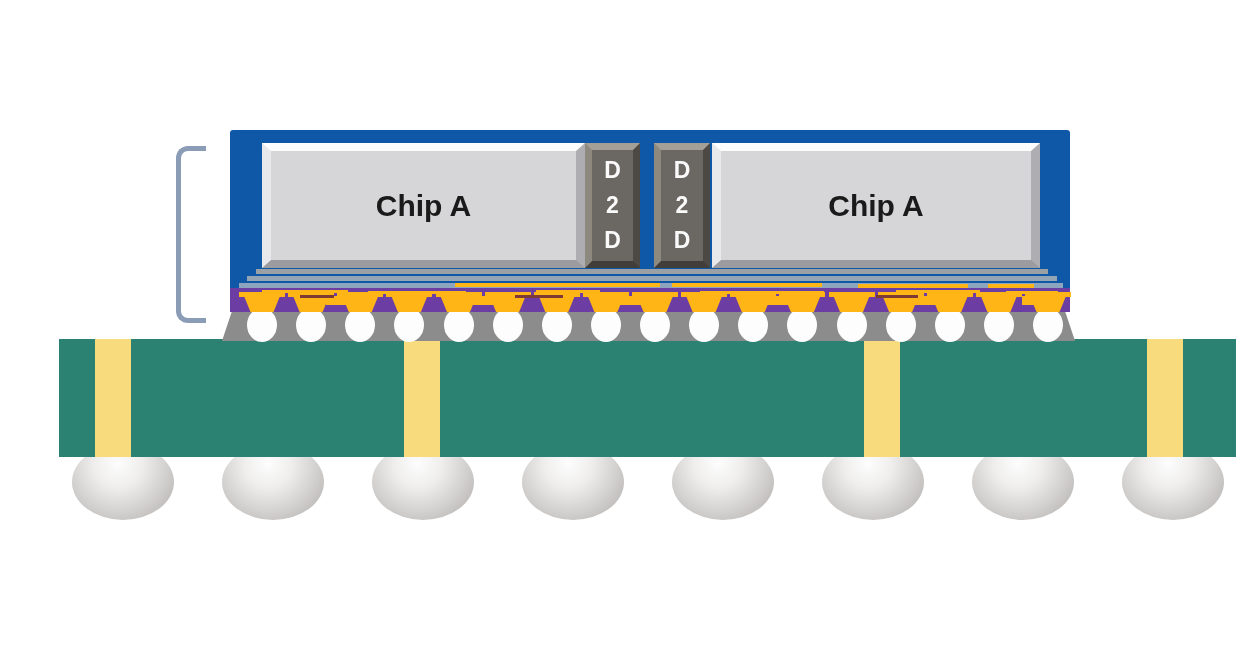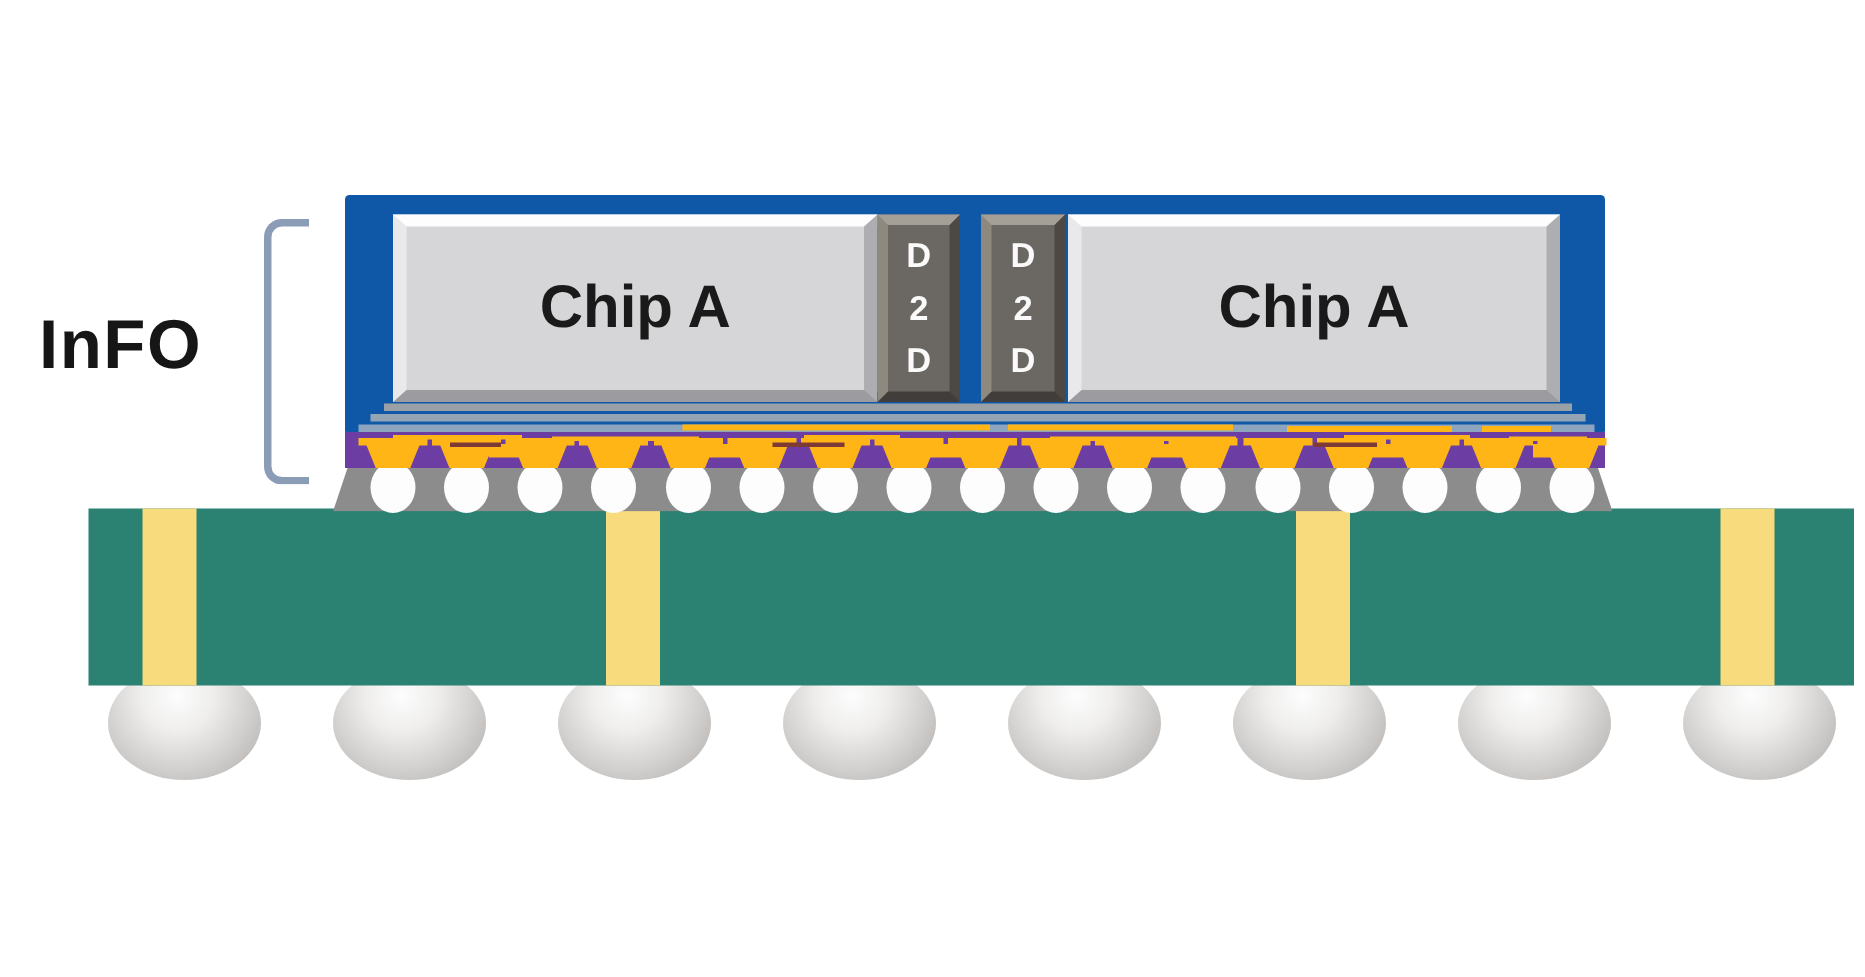--- a/index.html
+++ b/index.html
@@ -18,21 +18,21 @@
         background:var(--mold-blue);border-radius:3px;z-index:5;}
 
   
   .chip{position:absolute;top:143px;height:125px;box-sizing:border-box;background:var(--chip-fill);
         border-style:solid;border-width:8px 9px;
         border-top-color:#FDFDFD;border-left-color:#E9E9EB;
         border-right-color:#AEAEB2;border-bottom-color:#9C9CA0;
         display:flex;align-items:center;justify-content:center;z-index:6;}
   .chip-left{left:262px;width:323px;}
   .chip-right{left:712px;width:328px;}
-  .chip-label{font-size:40px;font-weight:700;color:#1A1A1A;}
+  .chip-label{font-size:30px;font-weight:700;color:#1A1A1A;}
 
   
   .d2d{position:absolute;top:143px;height:125px;box-sizing:border-box;background:var(--d2d-fill);
        border-style:solid;border-width:7px;
        border-top-color:#A49F97;border-left-color:#8E897F;
        border-right-color:#4C4945;border-bottom-color:#403D3A;
        display:flex;flex-direction:column;align-items:center;justify-content:center;gap:12px;z-index:6;}
   .d2d span{font-size:23px;font-weight:700;color:#FAFAFA;line-height:1;}
   .d2d-left{left:585px;width:55px;}
   .d2d-right{left:654px;width:56px;}
@@ -63,21 +63,20 @@
 
   
   .ball{position:absolute;top:444px;width:102px;height:76px;border-radius:50%;z-index:1;
         background:radial-gradient(ellipse at 45% 26%, #FDFDFD 0%, #EFEEED 30%, #D2D0CE 62%, #ACA9A7 100%);}
 </style>
 </head>
 <body>
 
 <div class="stage">
 
-  <div class="info-label">InFO</div>
   <div class="bracket"></div>
 
   <div class="mold"></div>
 
   <div class="chip chip-left">
     <span class="chip-label">Chip A</span>
   </div>
 
   <div class="d2d d2d-left">
     <span>D</span>

